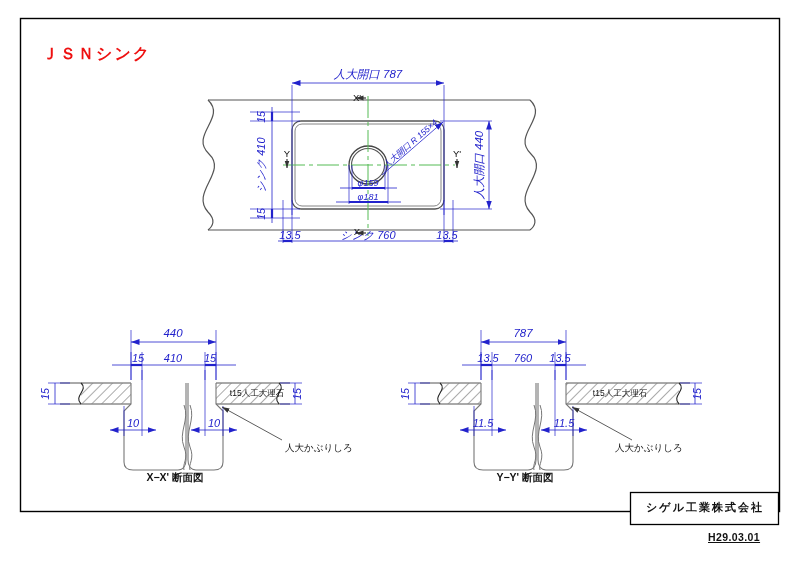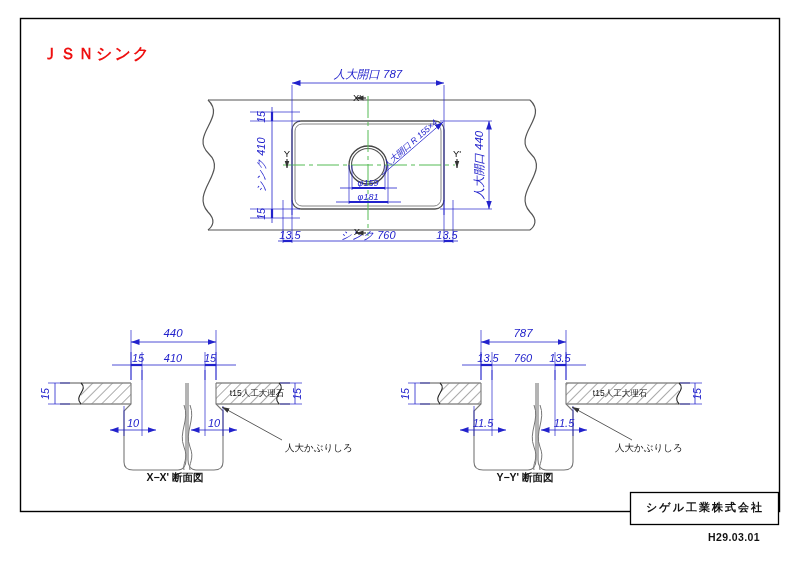--- a/index.html
+++ b/index.html
@@ -2,21 +2,21 @@
 <html><head>
 <meta charset="utf-8">
 <style>
   html,body{margin:0;padding:0;background:#ffffff;}
   body{width:800px;height:566px;overflow:hidden;
        font-family:"Liberation Sans","DejaVu Sans",sans-serif;}
   #sheet{position:relative;width:800px;height:566px;background:#fff;}
   #cad{position:absolute;left:0;top:0;}
   .ttl{position:absolute;color:#ee1111;font-size:16px;letter-spacing:2px;font-weight:600;}
   .company{position:absolute;font-size:11px;font-weight:700;color:#111;letter-spacing:2px;}
-  .datetxt{position:absolute;font-size:10.5px;color:#111;font-weight:600;letter-spacing:0.4px;}
+  .datetxt{position:absolute;font-size:10.5px;color:#111;font-weight:600;letter-spacing:0.4px;text-decoration:underline;}
 </style>
 </head>
 <body>
 
 <div id="sheet">
 
   <svg id="cad" width="800" height="566" viewBox="0 0 800 566">
 
     <defs>
       <marker id="ar" markerWidth="9" markerHeight="7" refX="8.5" refY="3.5" orient="auto" markerUnits="userSpaceOnUse">

